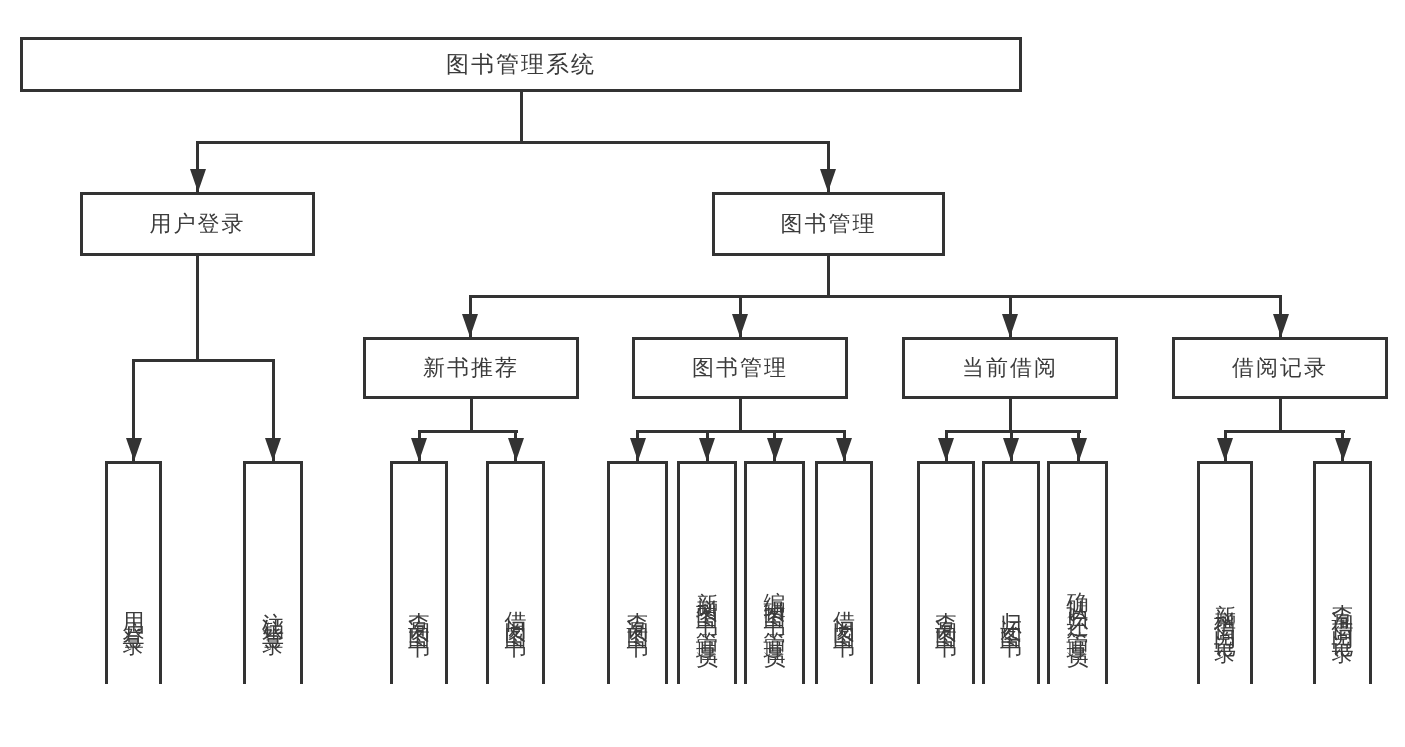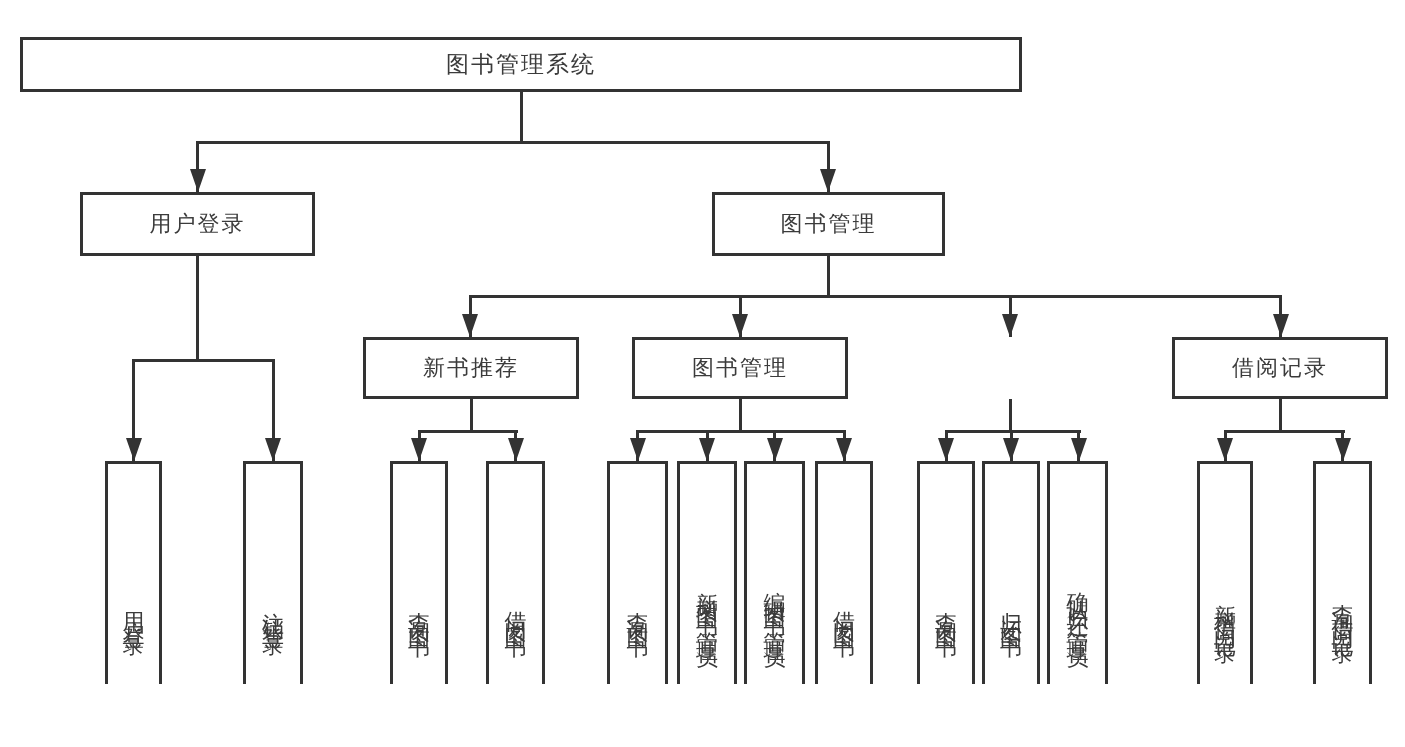--- a/index.html
+++ b/index.html
@@ -80,20 +80,23 @@
   </div>
 
   <div class="node h" style="left:712px; top:168px; width:233px; height:64px;">
     <span>图书管理</span>
   </div>
 
   <div class="node h" style="left:632px; top:313px; width:216px; height:62px;">
     <span>图书管理</span>
   </div>
 
+  <div class="node h" style="left:902px; top:313px; width:216px; height:62px;">
+    <span>当前借阅</span>
+  </div>
 
   <div class="node h" style="left:1172px; top:313px; width:216px; height:62px;">
     <span>借阅记录</span>
   </div>
 
   <div class="leaf" style="left:105px; width:57px;">
     <span class="vtext">用户登录</span>
   </div>
   <div class="leaf" style="left:243px; width:60px;">
     <span class="vtext">注销登录</span>

